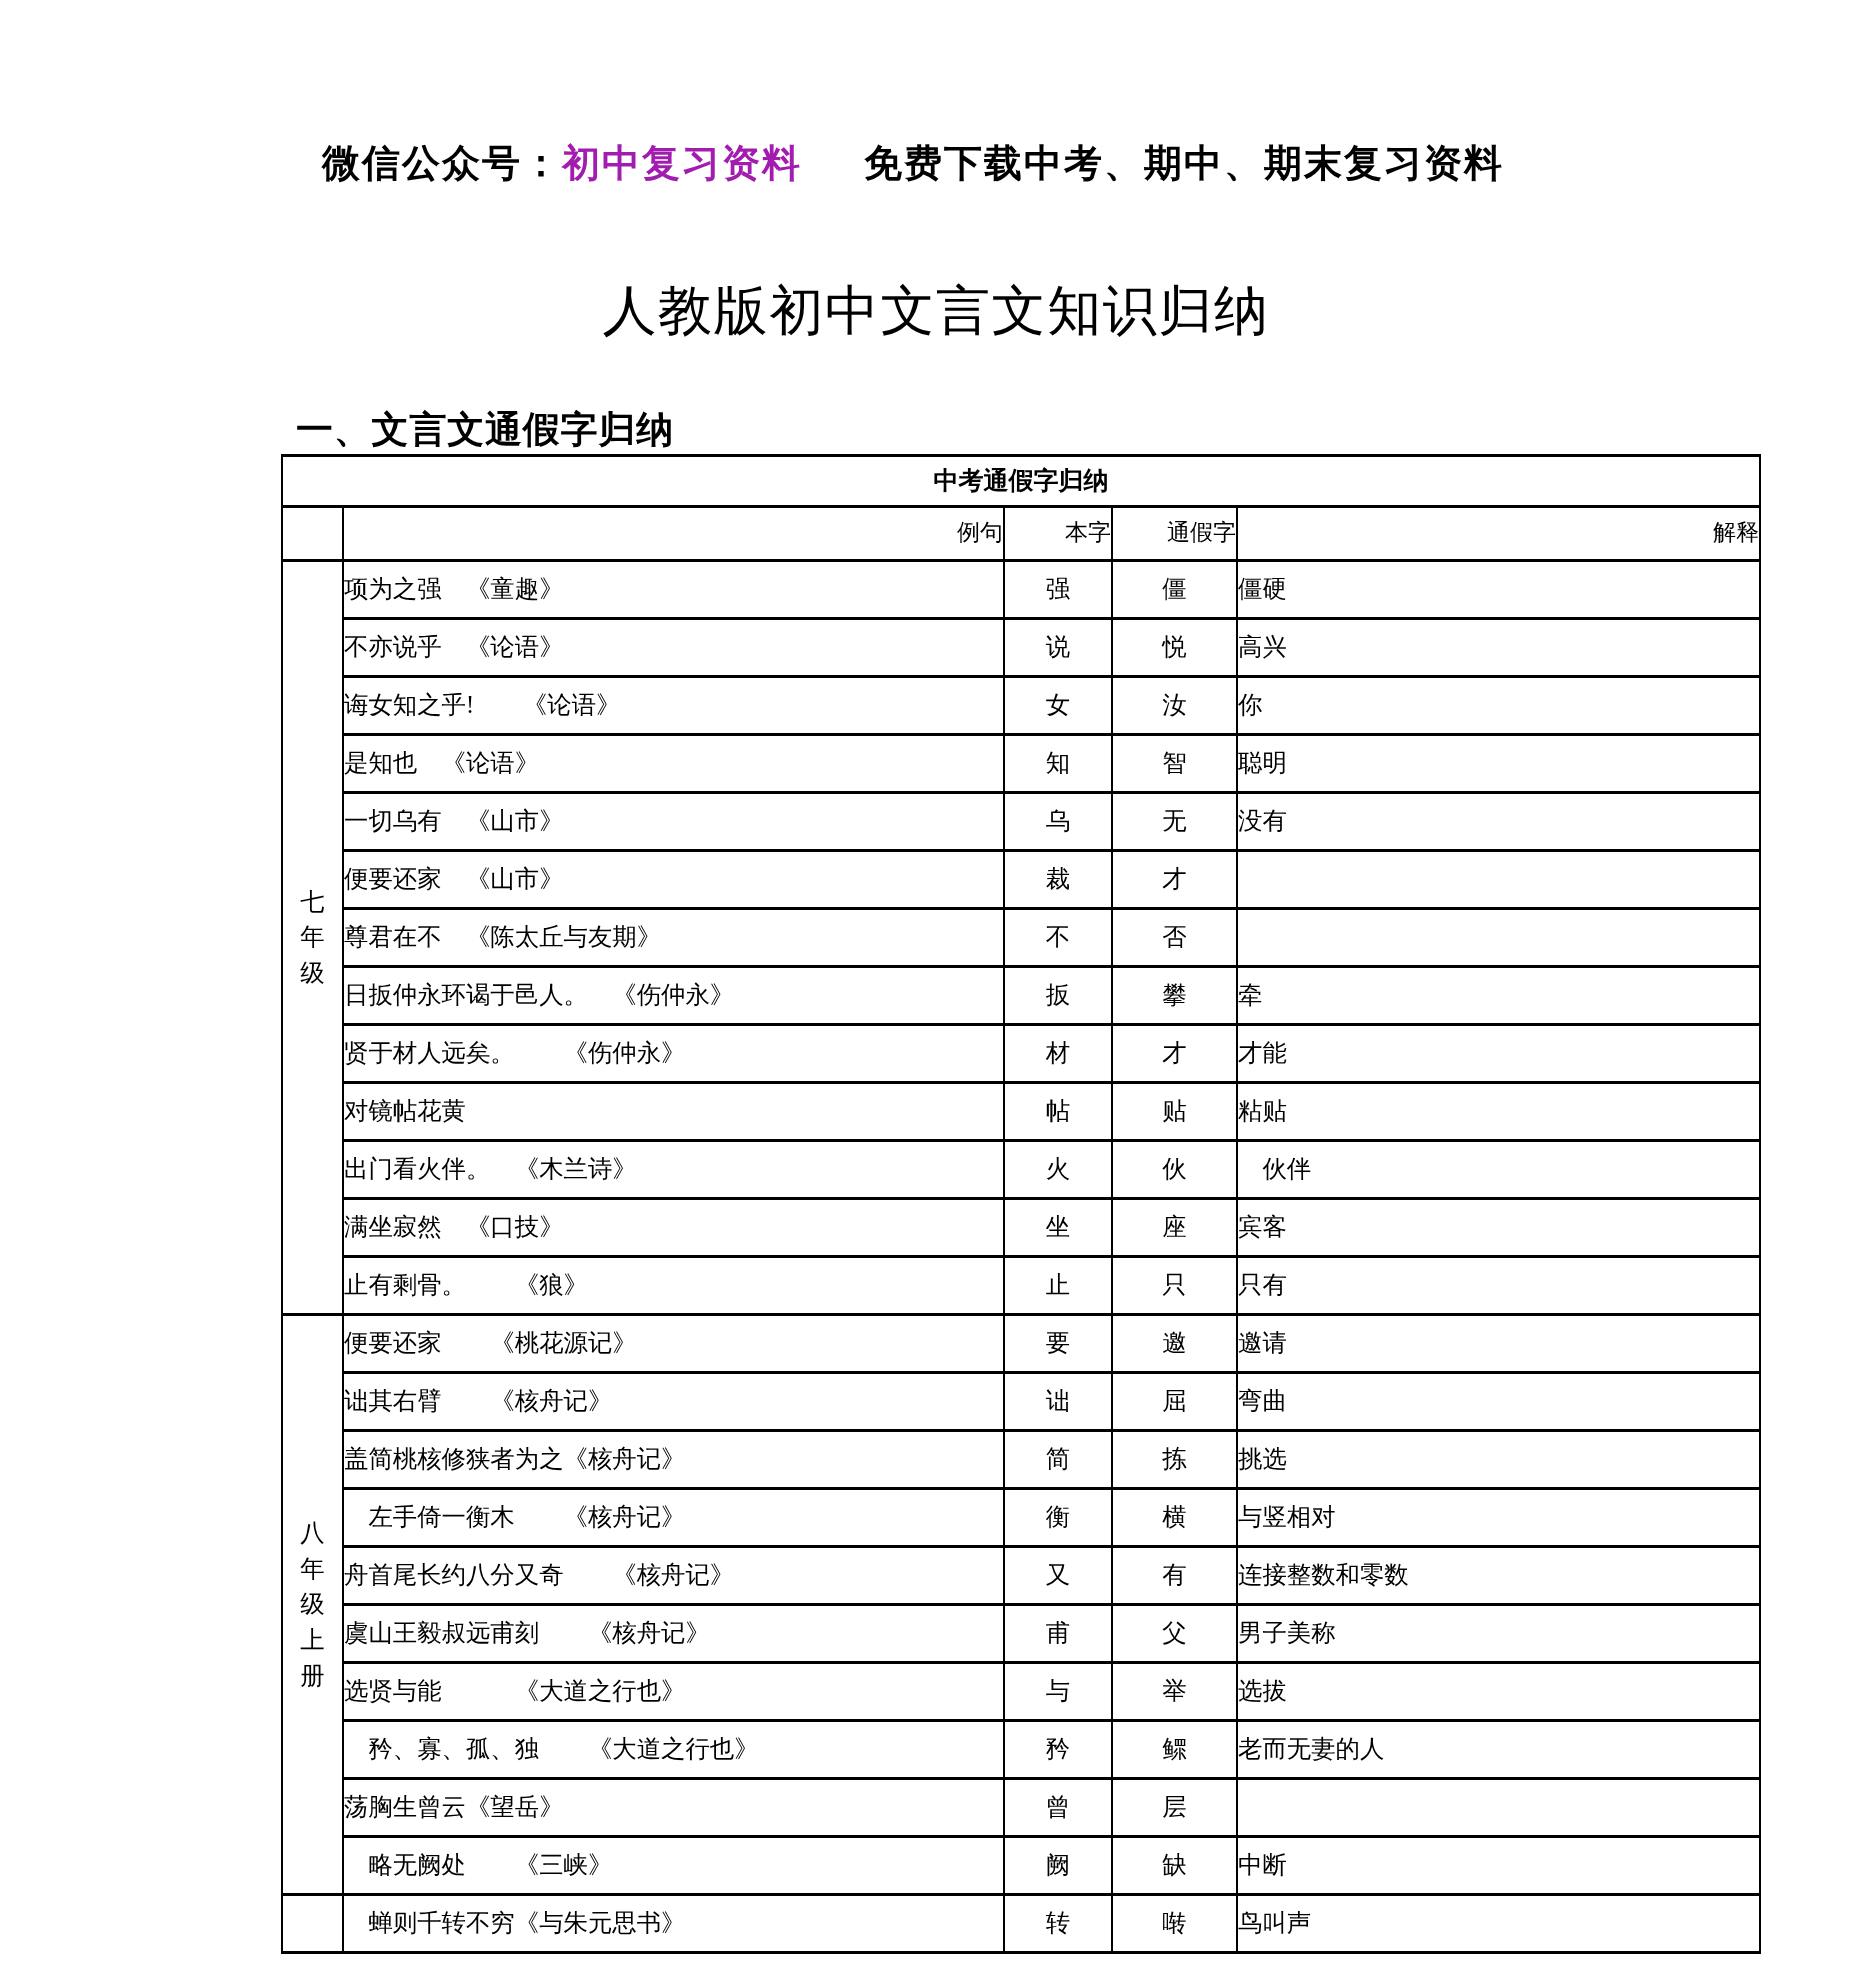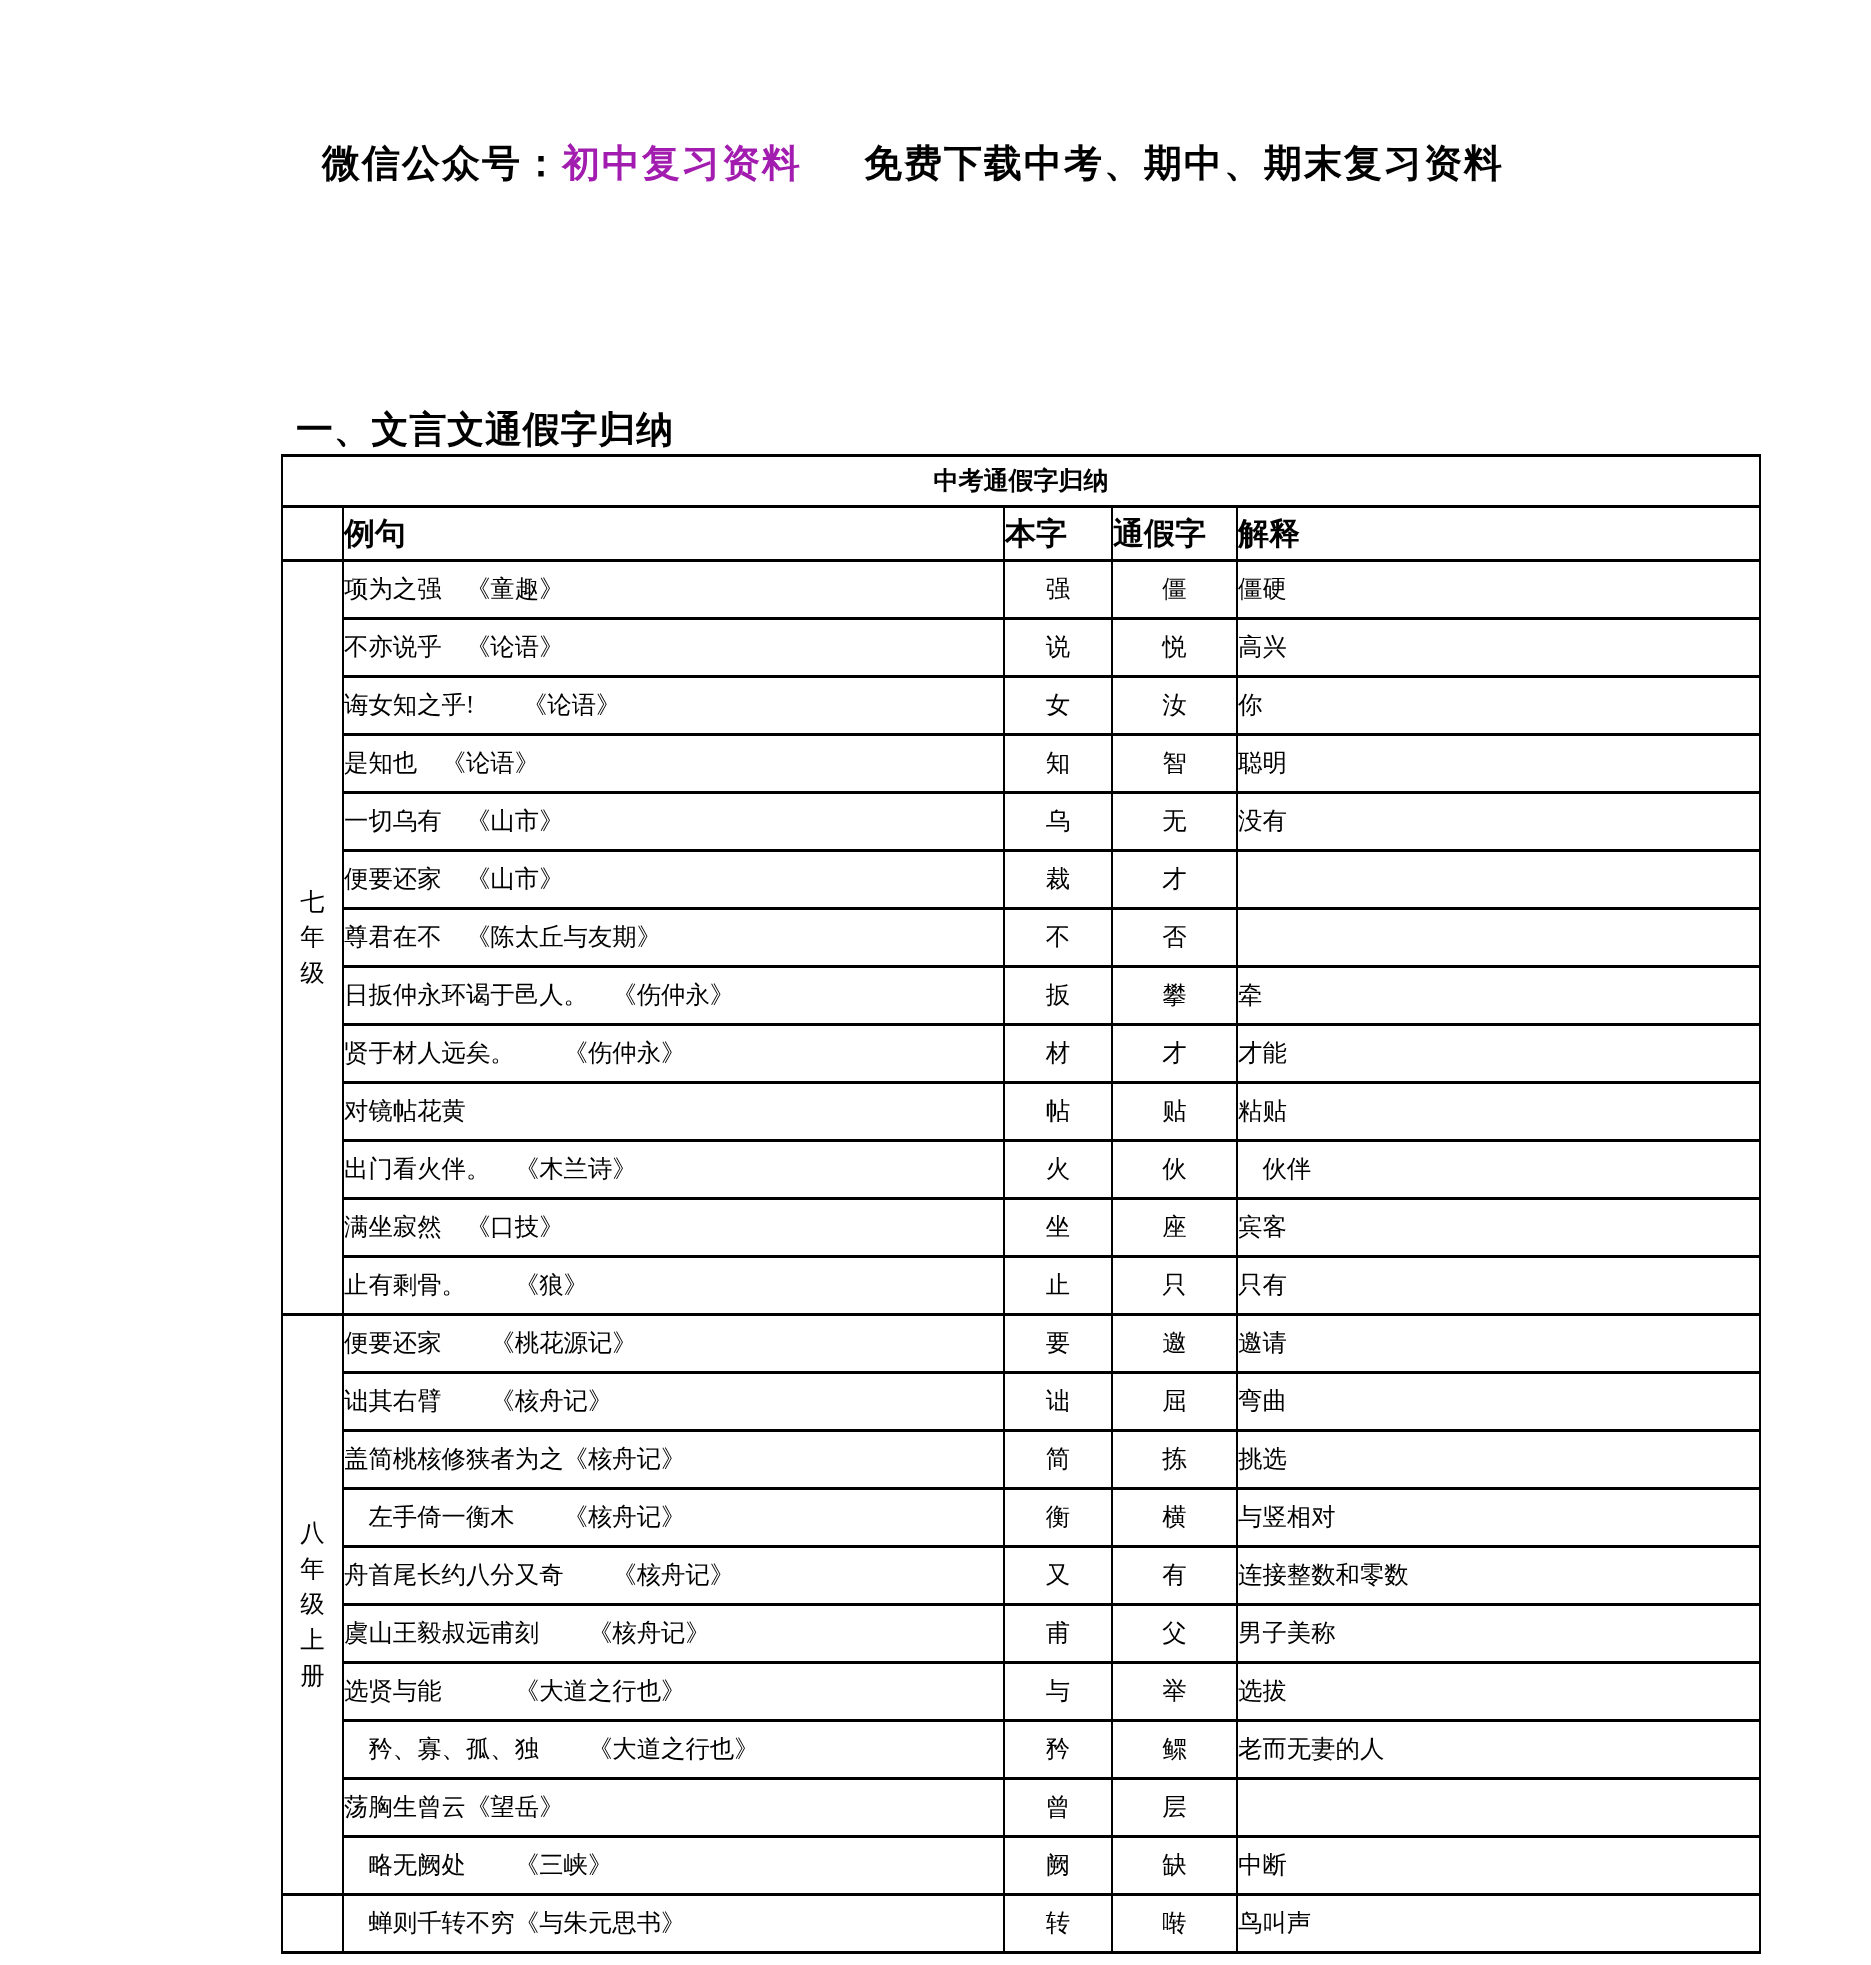--- a/index.html
+++ b/index.html
@@ -64,43 +64,44 @@
     overflow: hidden;
   }
   tr.caption-row td {
     height: 48px;
     text-align: center;
     font-weight: 700;
     font-size: 25px;
   }
   tr.header-row th {
     height: 51px;
-    text-align: left;
-    font-weight: 700;
-    font-size: 31px;
+    text-align: right;
+    font-weight: 400;
+    font-size: 23px;
   }
   tbody td { height: 55px; vertical-align: middle; }
   td.example-cell { padding-left: 25px; white-space: pre-wrap; }
   td.jieshi-cell  { padding-left: 23px; white-space: pre-wrap; }
   td.benzi-cell, td.tongjiazi-cell { text-align: center; }
   td.grade-cell {
     vertical-align: middle;
     text-align: center;
     font-size: 24.4px;
     padding: 0;
   }
   td.grade-cell .gc { display: block; line-height: 24.4px; margin: 11.4px 0; }
 </style>
 </head>
 <body>
 
 <div class="page">
 
   <div class="top-header"><span>微信公众号：</span><span class="brand">初中复习资料</span><span class="header-gap"></span><span>免费下载中考、期中、期末复习资料</span></div>
 
+  <h1 class="doc-title">人教版初中文言文知识归纳</h1>
 
   <h2 class="section-heading">一、文言文通假字归纳</h2>
 
   <div class="table-wrap">
     <table class="tj">
       <colgroup>
         <col style="width:61px">
         <col style="width:661px">
         <col style="width:108px">
         <col style="width:125px">

